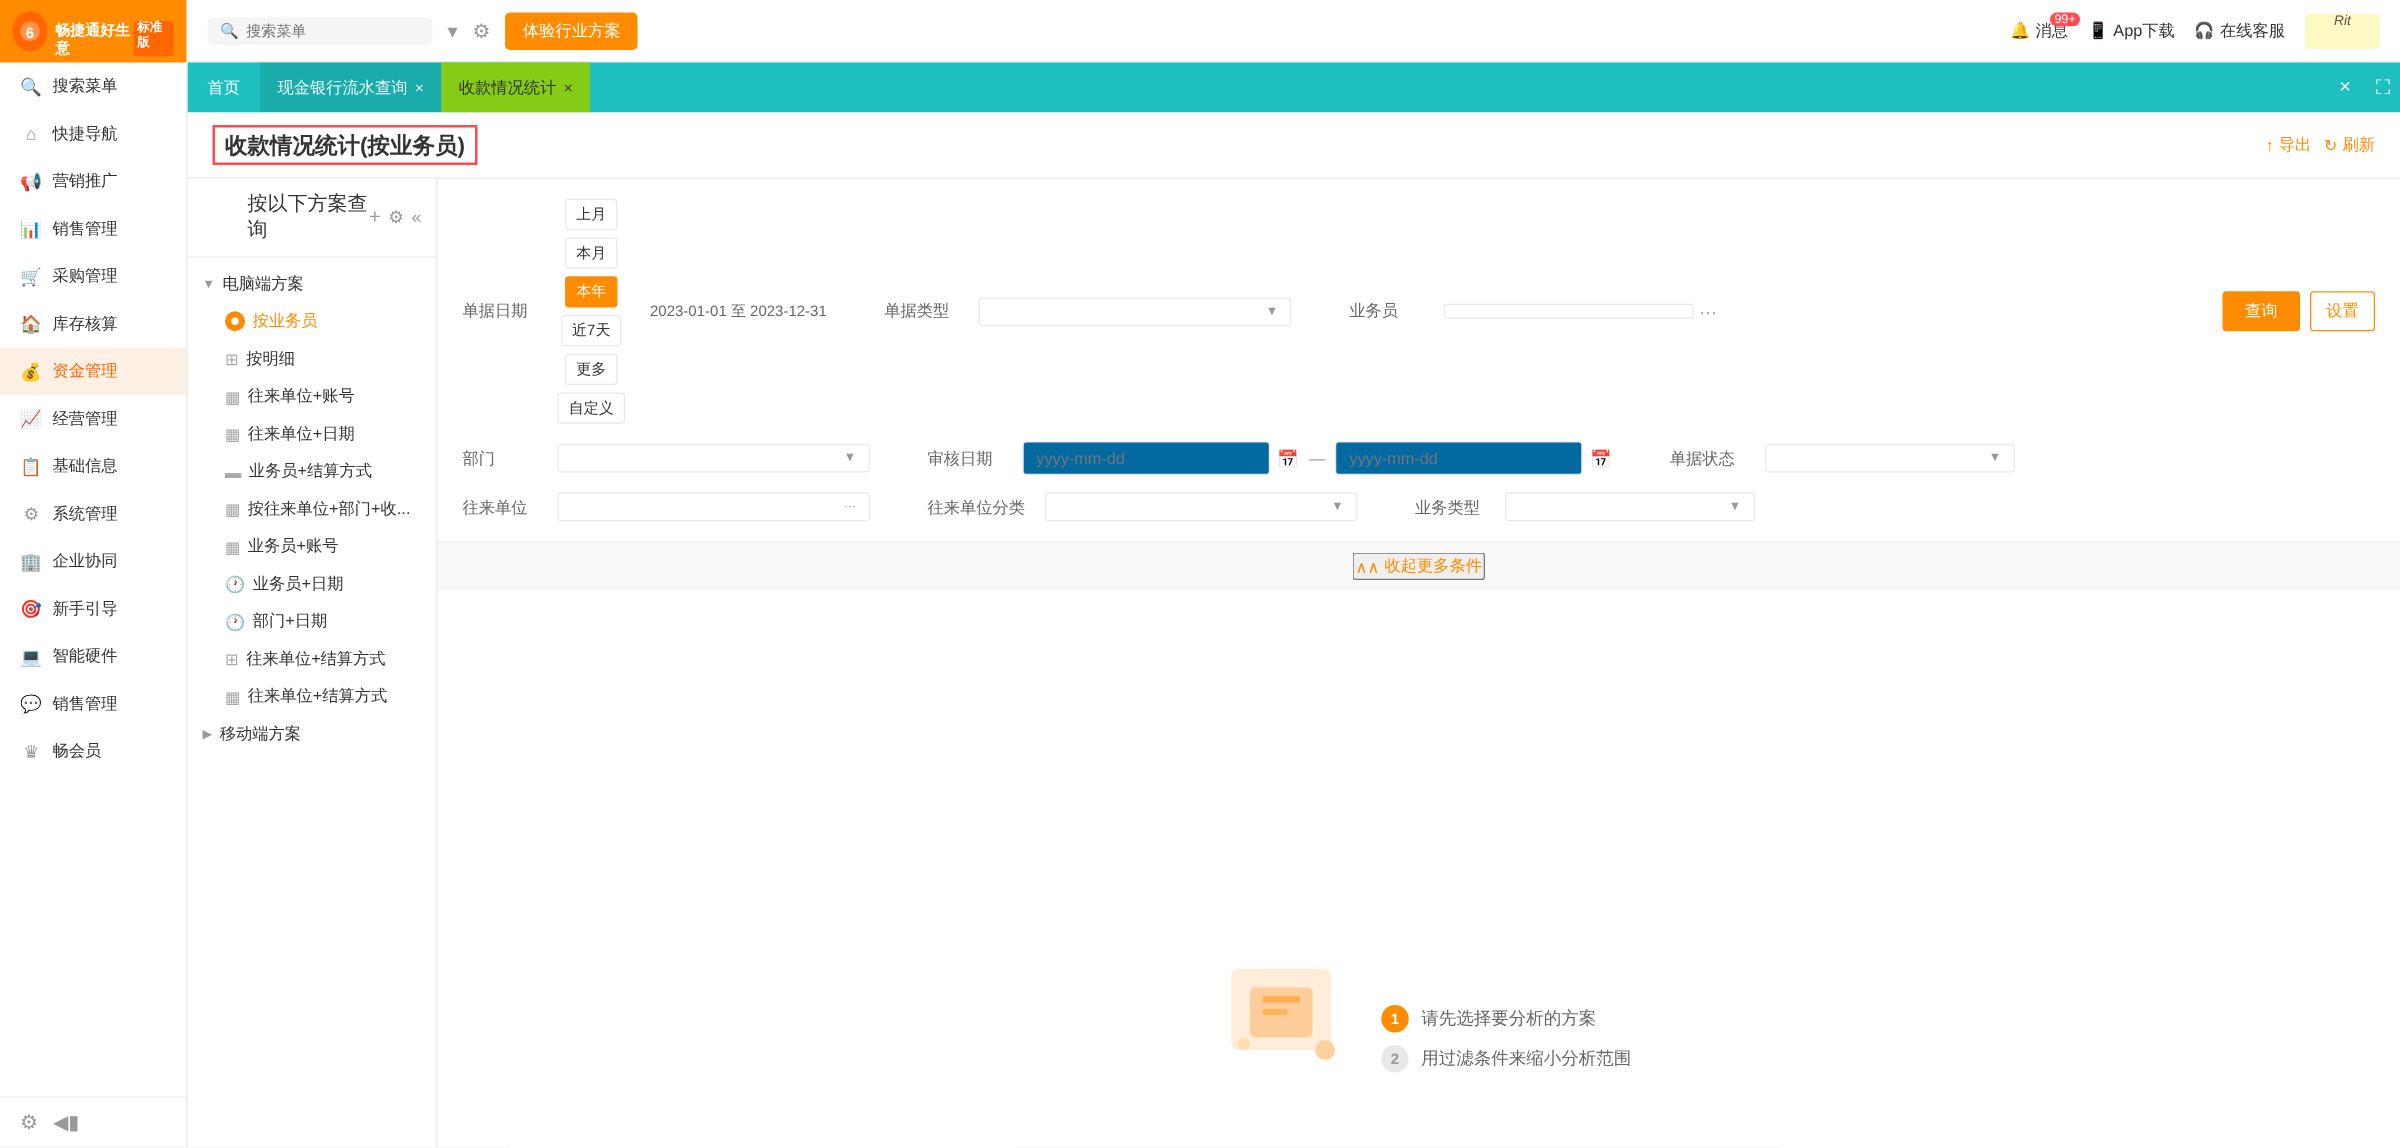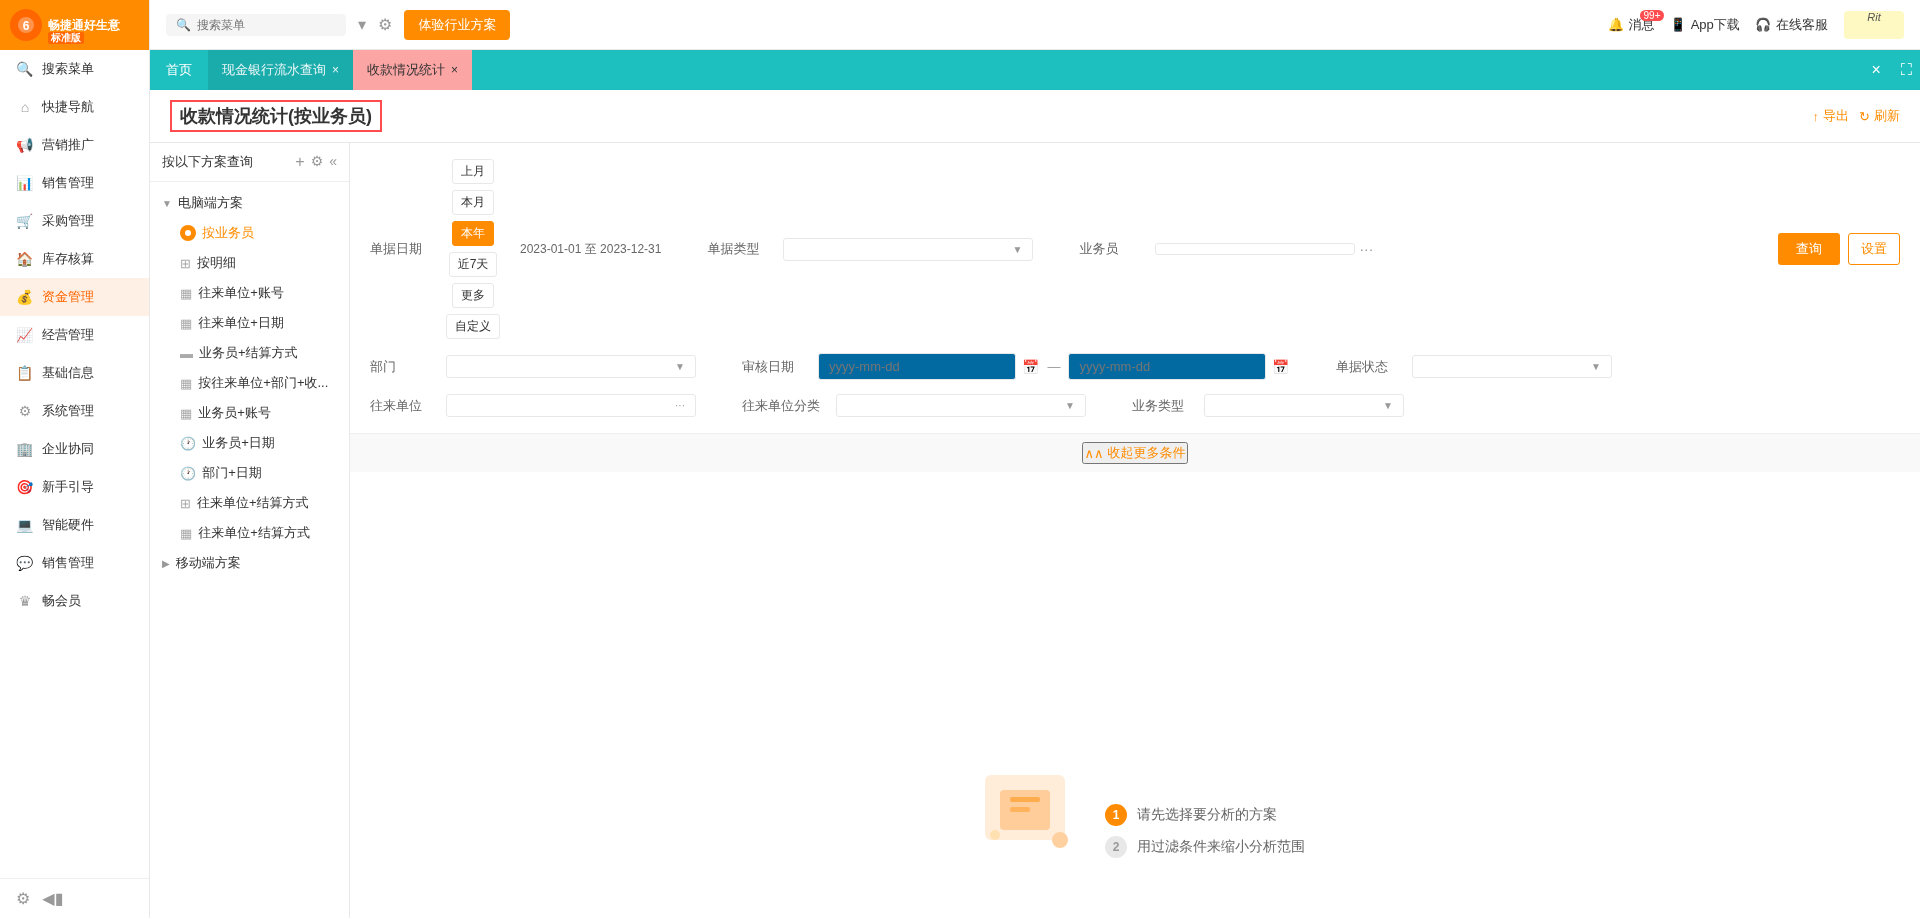--- a/index.html
+++ b/index.html
@@ -30,42 +30,42 @@
     .topbar-msg { display: flex; align-items: center; gap: 4px; color: #333; font-size: 13px; cursor: pointer; position: relative; }
     .msg-badge { background: #ff4d4f; color: white; font-size: 10px; border-radius: 10px; padding: 0 4px; min-width: 18px; text-align: center; position: absolute; top: -6px; right: -10px; }
     .topbar-app { display: flex; align-items: center; gap: 4px; color: #333; font-size: 13px; cursor: pointer; }
     .topbar-service { display: flex; align-items: center; gap: 4px; color: #333; font-size: 13px; cursor: pointer; }
     .topbar-avatar { width: 28px; height: 28px; background: #ddd; border-radius: 50%; }
 
     
     .tabbar { height: 40px; background: #1ebfbf; display: flex; align-items: center; padding: 0 0; }
     .tab-home { padding: 0 16px; color: white; font-size: 13px; cursor: pointer; height: 100%; display: flex; align-items: center; }
     .tab-item { padding: 0 14px; color: rgba(255,255,255,0.9); font-size: 13px; cursor: pointer; height: 100%; display: flex; align-items: center; gap: 6px; background: rgba(0,0,0,0.1); }
-    .tab-item.active { background: #fca5a5; color: #333; }
+    .tab-item.active { background: #84cc16; color: #333; }
     .tab-close { font-size: 12px; color: inherit; line-height: 1; }
     .tabbar-close-btn { margin-left: auto; padding: 0 12px; color: white; font-size: 16px; cursor: pointer; }
     .tabbar-expand { color: white; padding: 0 8px; font-size: 16px; cursor: pointer; }
 
     
     .content { flex: 1; overflow: hidden; display: flex; flex-direction: column; background: #f0f2f5; }
 
     
     .page-header { background: #fff; padding: 10px 20px; display: flex; align-items: center; border-bottom: 1px solid #e8e8e8; }
     .page-title { font-size: 18px; font-weight: bold; color: #333; border: 2px solid #ff4d4f; padding: 2px 8px; }
     .page-actions { margin-left: auto; display: flex; gap: 10px; }
     .btn-export { color: #ff8c00; background: none; border: none; cursor: pointer; font-size: 13px; display: flex; align-items: center; gap: 4px; }
     .btn-refresh { color: #ff8c00; background: none; border: none; cursor: pointer; font-size: 13px; display: flex; align-items: center; gap: 4px; }
 
     
     .main-body { flex: 1; display: flex; overflow: hidden; }
 
     
     .scheme-panel { width: 200px; background: #fff; border-right: 1px solid #e8e8e8; display: flex; flex-direction: column; height: 100%; }
     .scheme-header { padding: 10px 12px; display: flex; align-items: center; justify-content: space-between; border-bottom: 1px solid #eee; }
-    .scheme-title { font-size: 13px; color: #333; font-weight: 500; }
+    .scheme-title { font-size: 16px; color: #333; font-weight: 500; margin-left: 36px; }
     .scheme-actions { display: flex; gap: 6px; }
     .scheme-actions span { color: #999; font-size: 14px; cursor: pointer; }
     .scheme-tree { flex: 1; overflow-y: auto; padding: 6px 0; }
     .tree-group { }
     .tree-group-header { padding: 6px 12px; display: flex; align-items: center; gap: 6px; cursor: pointer; font-size: 13px; color: #333; }
     .tree-expand { color: #999; font-size: 10px; }
     .tree-item { padding: 6px 12px 6px 30px; display: flex; align-items: center; gap: 6px; cursor: pointer; font-size: 13px; color: #333; }
     .tree-item.active { color: #ff8c00; }
 
     
@@ -106,21 +106,21 @@
 <body>
 
 <div class="sidebar">
   <div class="sidebar-logo">
     <div class="logo-icon">
       <svg width="20" height="20" viewBox="0 0 20 20">
           <circle cx="10" cy="10" r="8" fill="#fff" opacity="0.3"></circle>
           <text x="10" y="15" text-anchor="middle" fill="white" font-size="12" font-weight="bold">6</text>
         </svg>
     </div>
-    <div style="display:flex;flex-direction:column;line-height:1.2;margin-top:12px;">
+    <div style="display:flex;flex-direction:row;line-height:1.2;margin-top:12px;">
       <span style="font-size:12px;color:white;">畅捷通好生意</span>
       <span style="font-size:10px;background:#ff6600;color:white;border-radius:2px;padding:0 3px;width:fit-content;">标准版</span>
     </div>
   </div>
   <div class="sidebar-nav">
     <div class="sidebar-item">
       <span class="s-icon">🔍</span>
       <span>搜索菜单</span>
     </div>
     <div class="sidebar-item">

